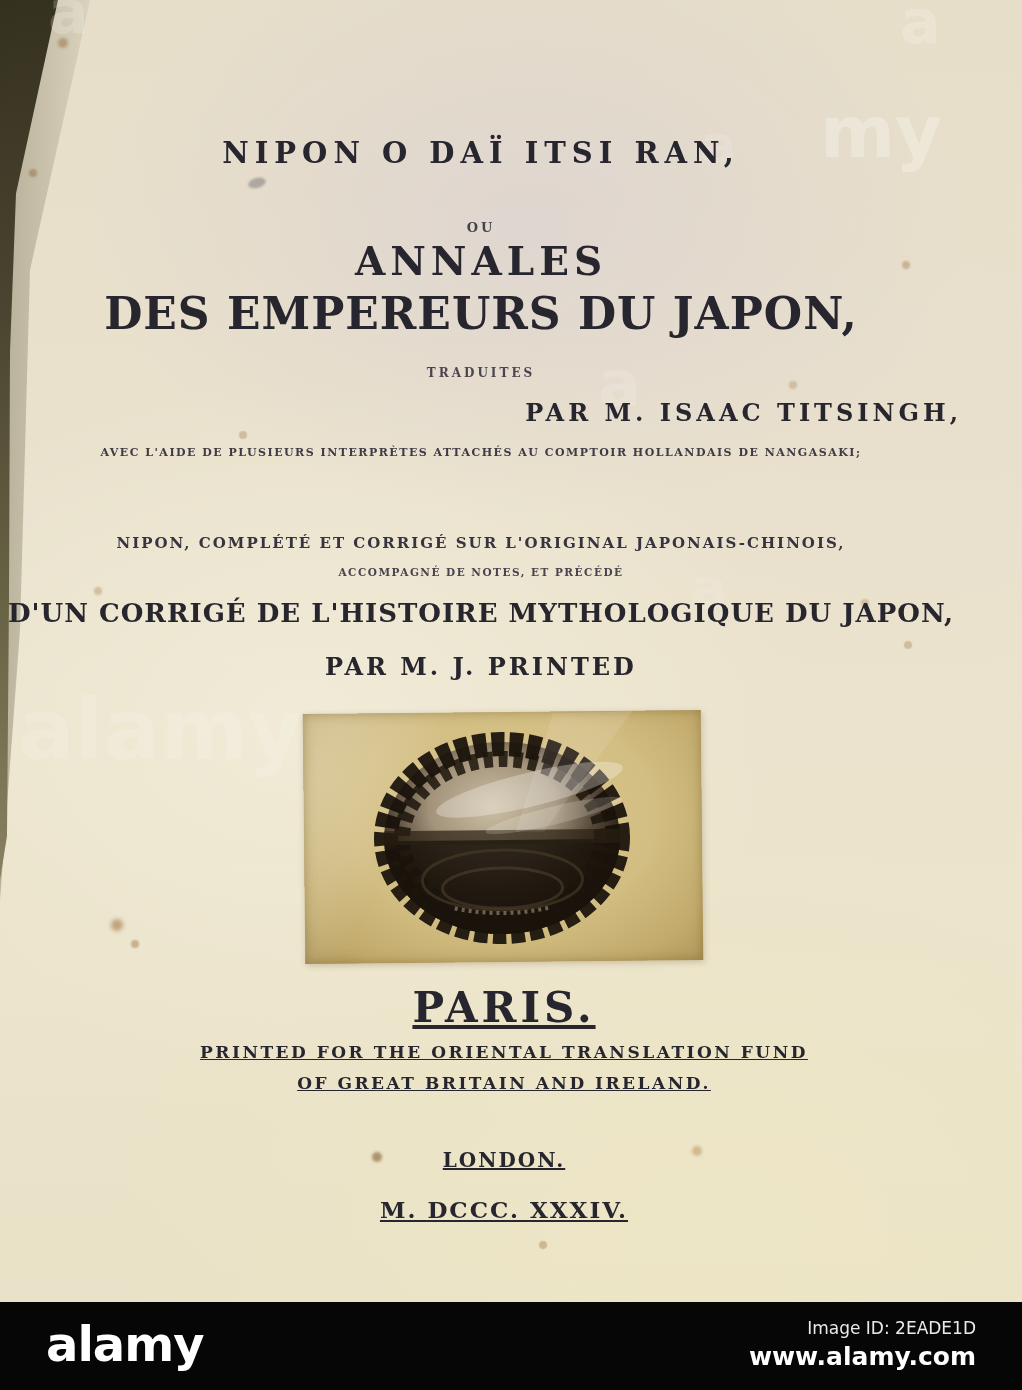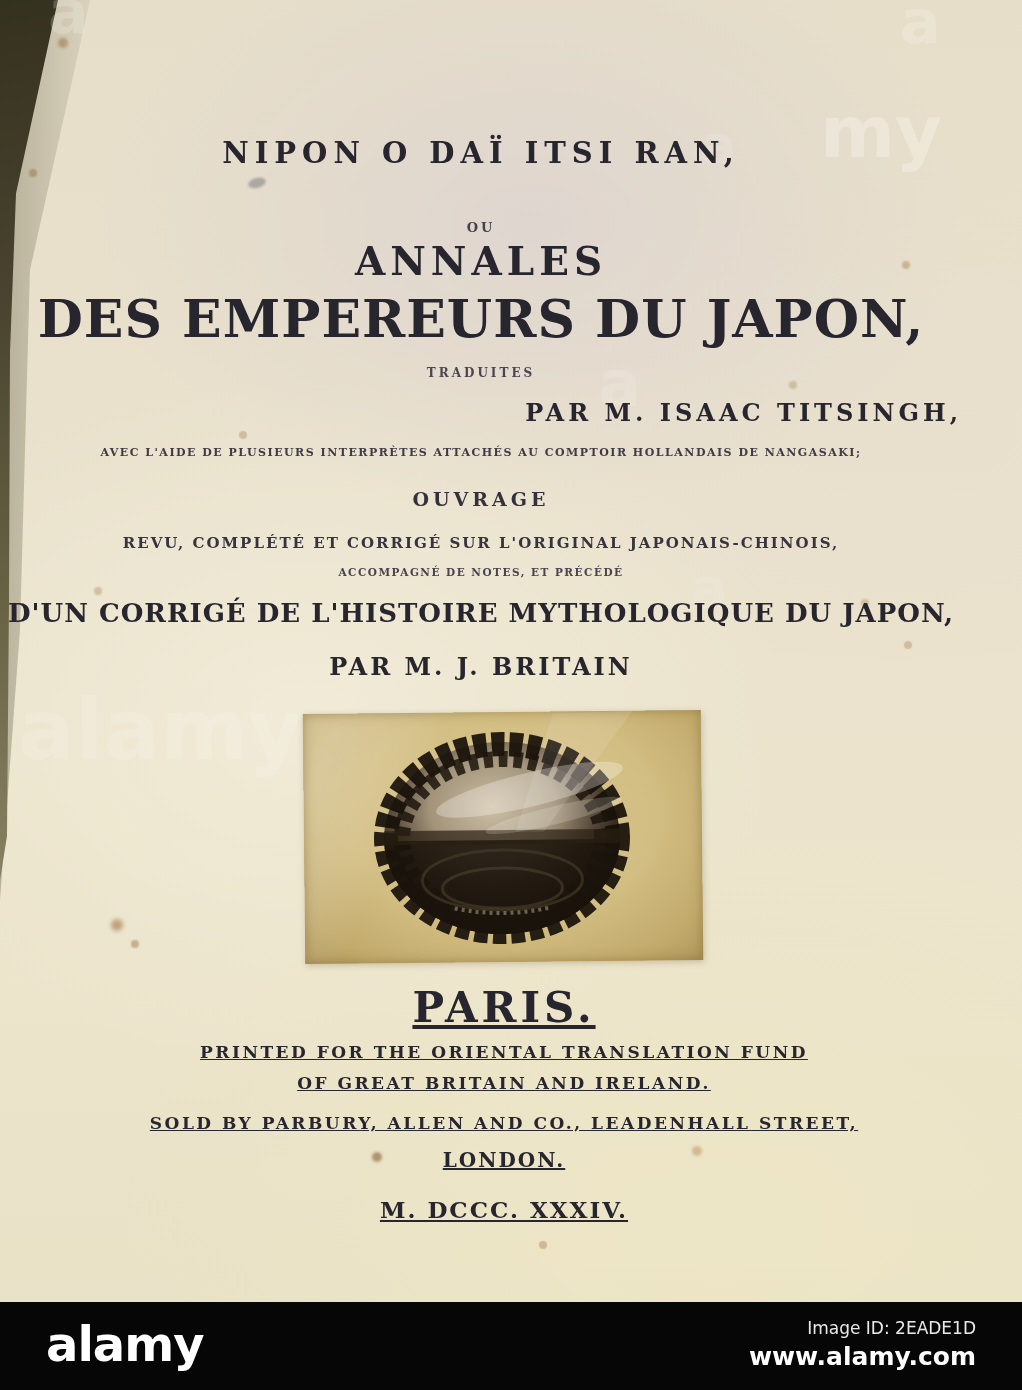--- a/index.html
+++ b/index.html
@@ -62,21 +62,21 @@
   }
   
   .tl{
     position:absolute;left:0;right:60px;text-align:center;
     color:#27262f;white-space:nowrap;
   }
   .tl.low{right:14px;text-decoration:underline;}
   .t-nipon   {top:136px;font-size:29px;font-weight:bold;letter-spacing:6px;}
   .t-ou      {top:220px;font-size:13px;font-weight:bold;letter-spacing:3px;color:#44424c;text-align:center;}
   .t-annales {top:238px;font-size:39px;font-weight:bold;letter-spacing:5px;}
-  .t-main    {top:288px;font-size:52px;font-weight:bold;letter-spacing:1px;}
+  .t-main    {top:288px;font-size:44px;font-weight:bold;letter-spacing:1px;}
   .t-trad    {top:366px;font-size:12px;font-weight:bold;letter-spacing:3px;color:#4c4550;}
   .t-author  {top:398px;font-size:24px;font-weight:bold;letter-spacing:4px;text-align:right;}
   .t-interp  {top:446px;font-size:11px;font-weight:bold;letter-spacing:1.5px;color:#3f3b45;}
   .t-ouvrage {top:488px;font-size:19px;font-weight:bold;letter-spacing:4px;color:#33323c;}
   .t-revu    {top:534px;font-size:15px;font-weight:bold;letter-spacing:2px;color:#36343e;}
   .t-accomp  {top:566px;font-size:10.5px;font-weight:bold;letter-spacing:1.5px;color:#48434e;}
   .t-apercu  {top:598px;font-size:26px;font-weight:bold;letter-spacing:1px;}
   .t-editor  {top:652px;font-size:24px;font-weight:bold;letter-spacing:3px;}
   .t-paris   {top:983px;font-size:42px;font-weight:bold;letter-spacing:4px;}
   .t-imp1    {top:1042px;font-size:17px;font-weight:bold;letter-spacing:2.5px;}
@@ -128,25 +128,24 @@
   <div class="wm" style="left:598px;top:846px;font-size:58px;color:rgba(255,255,255,.30);">a</div>
   <div class="wm" style="left:690px;top:560px;font-size:56px;color:rgba(255,255,255,.10);">a</div>
 
   <div class="tl t-nipon">NIPON O DAÏ ITSI RAN,</div>
   <div class="tl t-ou">OU</div>
   <div class="tl t-annales">ANNALES</div>
   <div class="tl t-main">DES EMPEREURS DU JAPON,</div>
   <div class="tl t-trad">TRADUITES</div>
   <div class="tl t-author">PAR M. ISAAC TITSINGH,</div>
   <div class="tl t-interp">AVEC L'AIDE DE PLUSIEURS INTERPRÈTES ATTACHÉS AU COMPTOIR HOLLANDAIS DE NANGASAKI;</div>
-  <div class="tl t-ouvrage">OUVRAGE</div>
-  <div class="tl t-revu">REVU, COMPLÉTÉ ET CORRIGÉ SUR L'ORIGINAL JAPONAIS-CHINOIS,</div>
+  <div class="tl t-revu">NIPON, COMPLÉTÉ ET CORRIGÉ SUR L'ORIGINAL JAPONAIS-CHINOIS,</div>
   <div class="tl t-accomp">ACCOMPAGNÉ DE NOTES, ET PRÉCÉDÉ</div>
   <div class="tl t-apercu">D'UN CORRIGÉ DE L'HISTOIRE MYTHOLOGIQUE DU JAPON,</div>
-  <div class="tl t-editor">PAR M. J. BRITAIN</div>
+  <div class="tl t-editor">PAR M. J. PRINTED</div>
 
   <div class="patch">
     <svg viewBox="0 0 398 250" width="398" height="250">
       <defs>
         <radialGradient id="sealRad" cx="46%" cy="34%" r="70%">
           <stop offset="0%" stop-color="#cbbfa6"></stop>
           <stop offset="38%" stop-color="#a2937a"></stop>
           <stop offset="62%" stop-color="#57493a"></stop>
           <stop offset="82%" stop-color="#241c12"></stop>
           <stop offset="100%" stop-color="#171009"></stop>
@@ -173,21 +172,20 @@
 
       <ellipse cx="226" cy="78" rx="96" ry="17" fill="#fffdf4" opacity=".30" transform="rotate(-13 226 78)"></ellipse>
       <ellipse cx="250" cy="104" rx="70" ry="9" fill="#fffdf4" opacity=".18" transform="rotate(-13 250 104)"></ellipse>
       <polygon points="250,2 330,0 240,120 212,120" fill="#ffffff" opacity=".10"></polygon>
     </svg>
   </div>
 
   <div class="tl low t-paris">PARIS.</div>
   <div class="tl low t-imp1">PRINTED FOR THE ORIENTAL TRANSLATION FUND</div>
   <div class="tl low t-imp2">OF GREAT BRITAIN AND IRELAND.</div>
-  <div class="tl low t-imp3">SOLD BY PARBURY, ALLEN AND CO., LEADENHALL STREET,</div>
   <div class="tl low t-london">LONDON.</div>
   <div class="tl low t-date">M. DCCC. XXXIV.</div>
 
   <div class="footer">
     <div class="logo">alamy</div>
     <div class="meta">
       <div class="imgid">Image ID: 2EADE1D</div>
       <div class="url">www.alamy.com</div>
     </div>
   </div>

